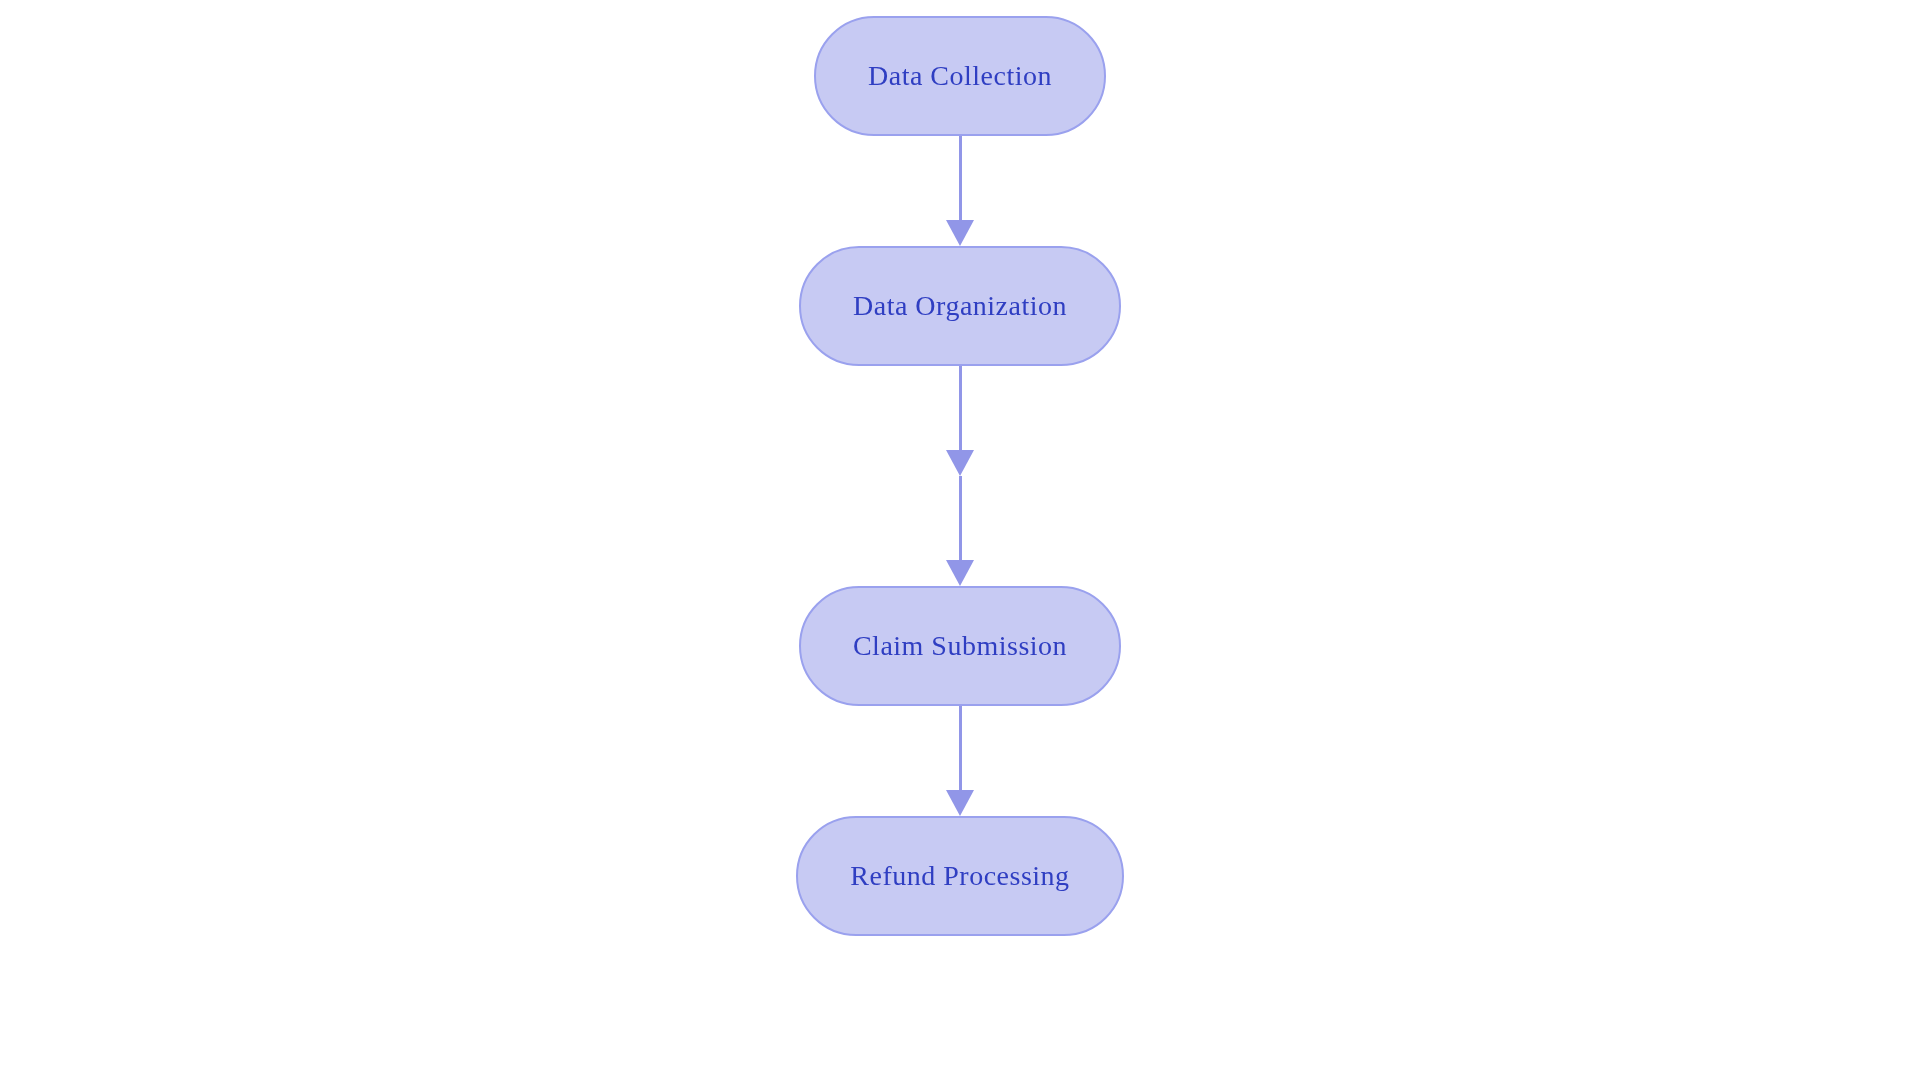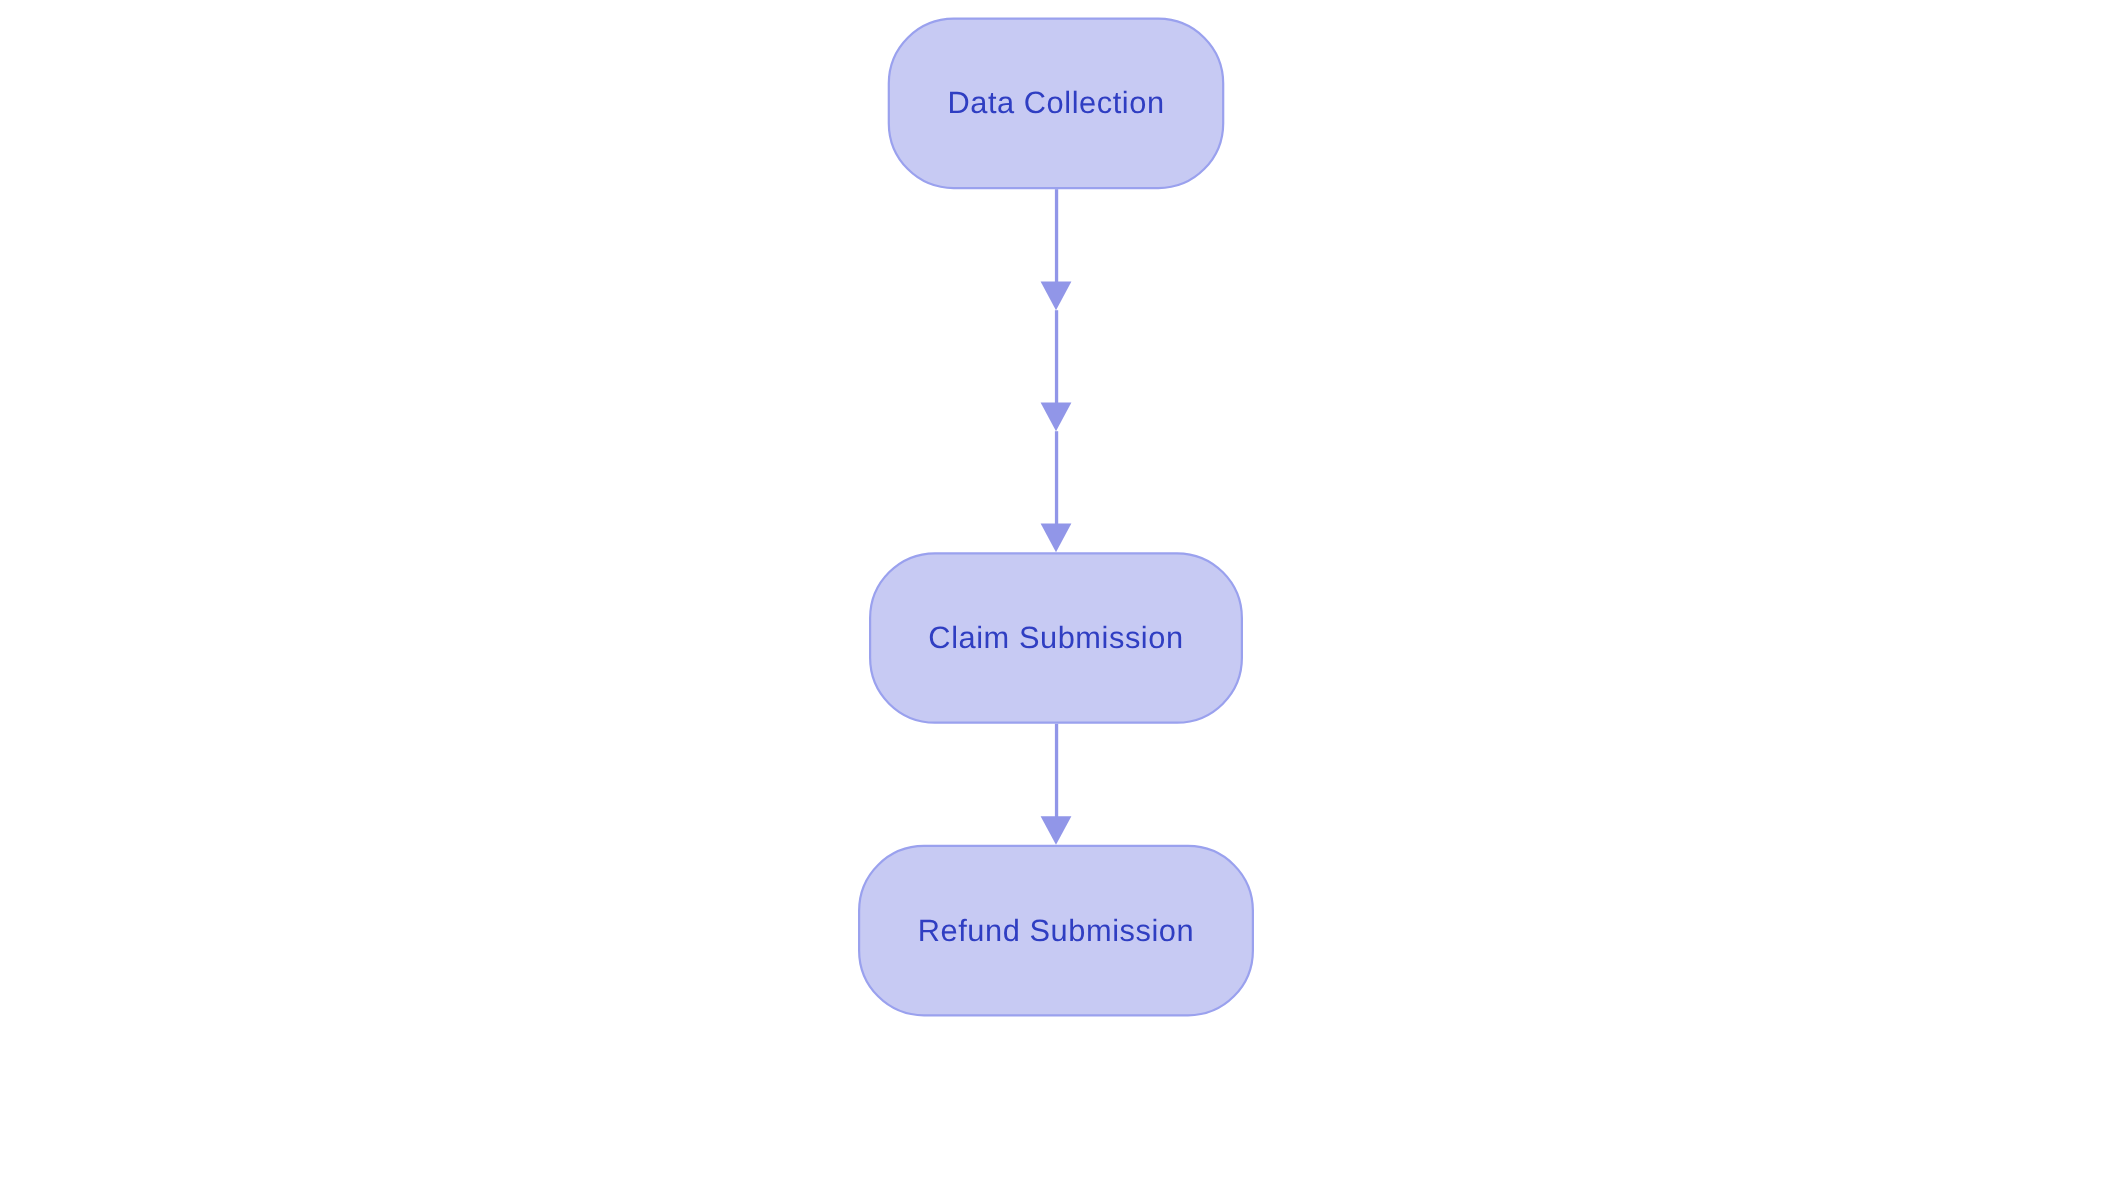--- a/index.html
+++ b/index.html
@@ -19,34 +19,35 @@
   }
   .flowchart {
     width: 1920px;
     height: 1083px;
     display: flex;
     flex-direction: column;
     align-items: center;
     padding-top: 16px;
   }
   .node {
-    height: 156px;
+    height: 120px;
     min-width: 290px;
     padding: 0 52px;
     background: var(--node-fill);
     border: 2px solid var(--node-border);
     border-radius: 60px;
     display: flex;
     align-items: center;
     justify-content: center;
     color: var(--node-text);
     font-size: 28px;
     letter-spacing: 0.5px;
     white-space: nowrap;
     flex: 0 0 auto;
+    font-family: Liberation Serif, serif;
   }
   .connector {
     height: 110px;
     width: 30px;
     display: flex;
     flex-direction: column;
     align-items: center;
     flex: 0 0 auto;
   }
   .connector .line {
@@ -70,20 +71,23 @@
 
   <div class="node">
     <span>Data Collection</span>
   </div>
 
   <div class="connector">
     <div class="line"></div>
     <div class="head"></div>
   </div>
 
+  <div class="node">
+    <span>Data Organization</span>
+  </div>
 
   <div class="connector">
     <div class="line"></div>
     <div class="head"></div>
   </div>
 
 
   <div class="connector">
     <div class="line"></div>
     <div class="head"></div>
@@ -92,16 +96,16 @@
   <div class="node">
     <span>Claim Submission</span>
   </div>
 
   <div class="connector">
     <div class="line"></div>
     <div class="head"></div>
   </div>
 
   <div class="node">
-    <span>Refund Submission</span>
+    <span>Refund Processing</span>
   </div>
 
 </div>
 
 </body></html>

